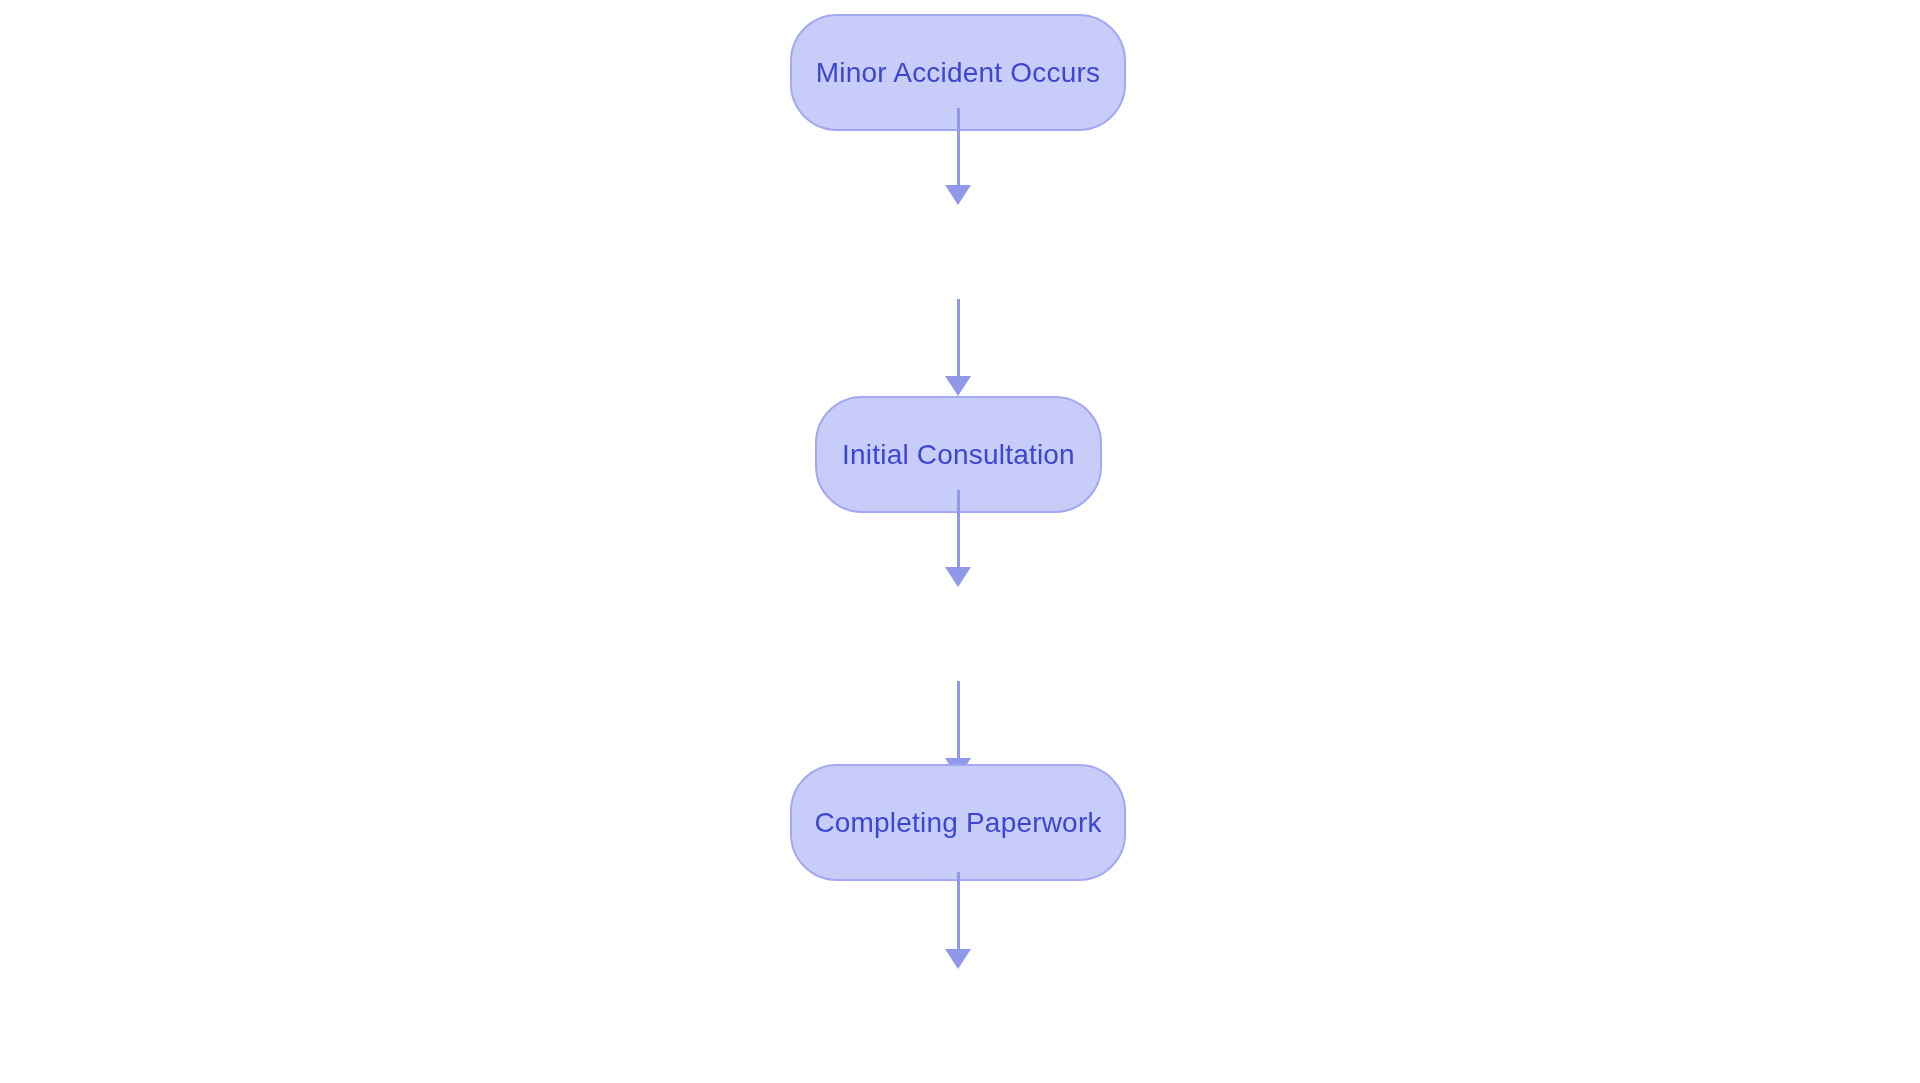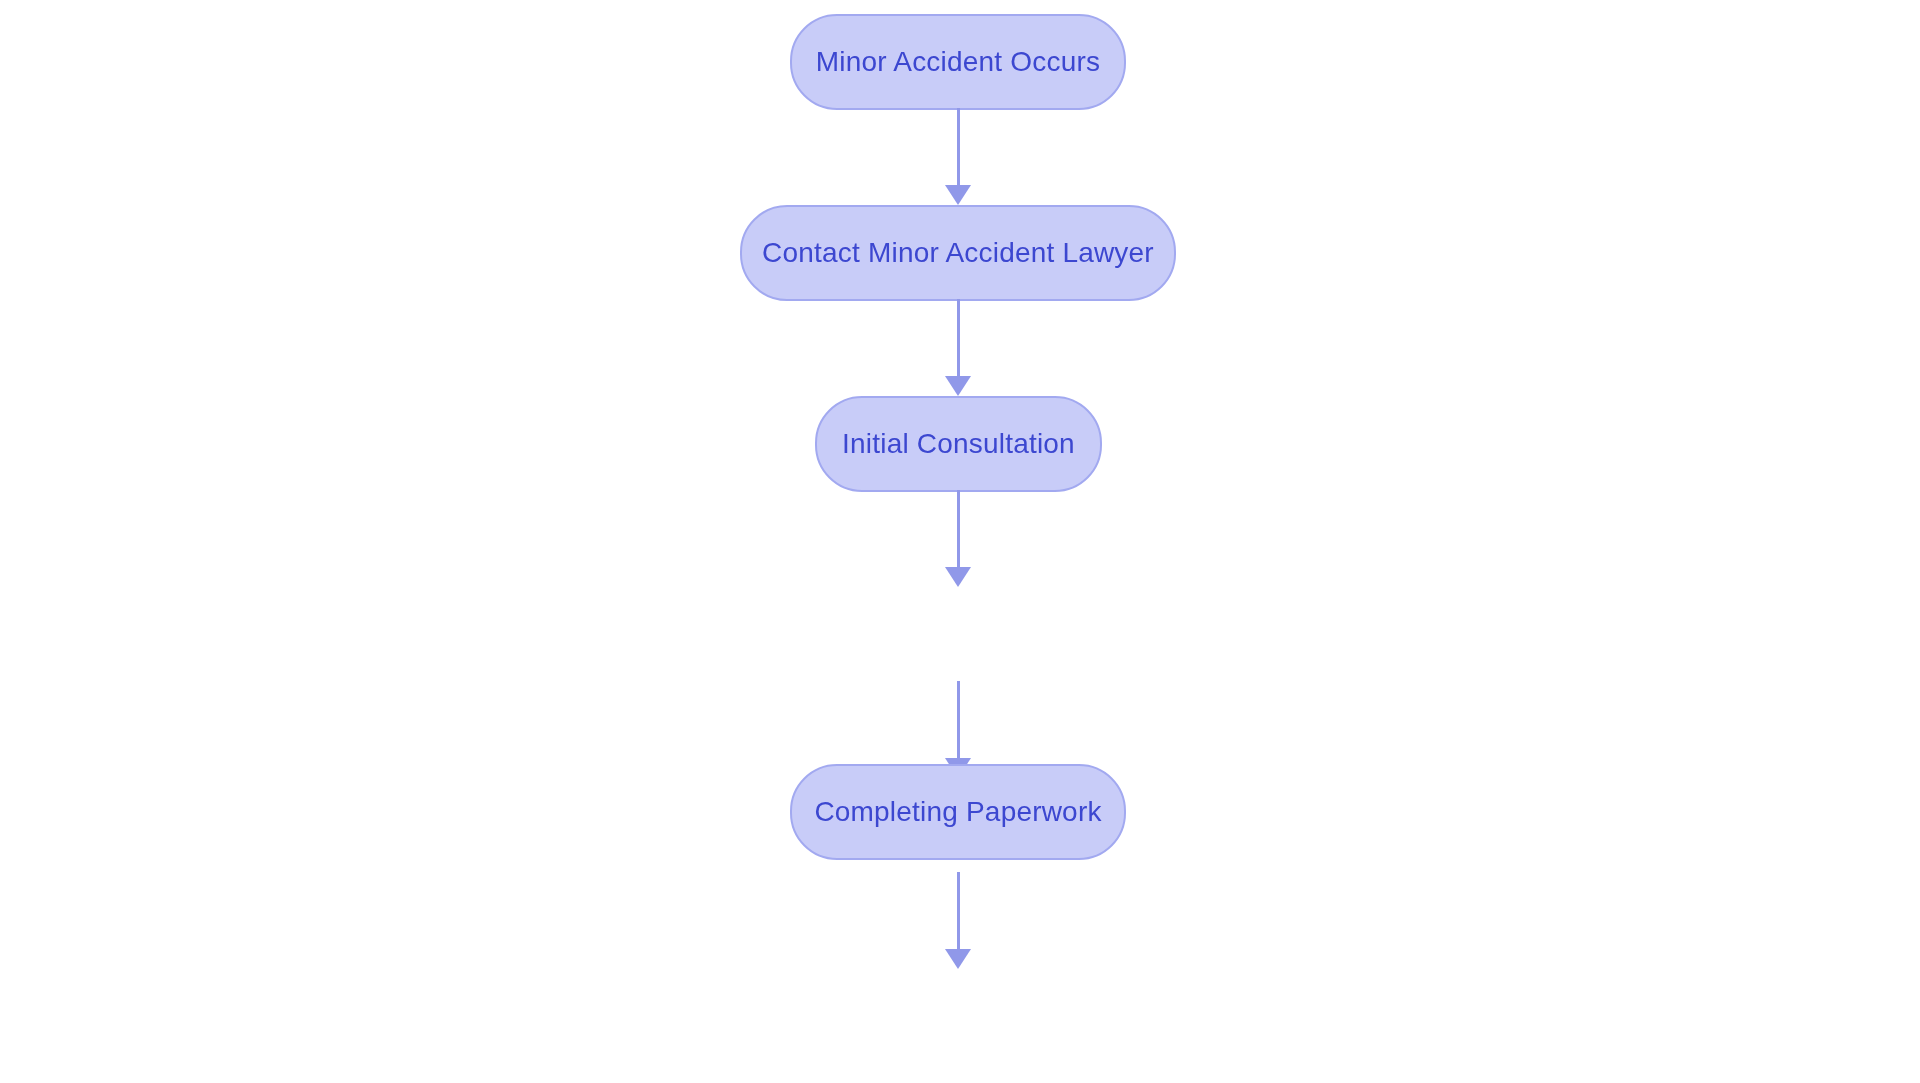--- a/index.html
+++ b/index.html
@@ -16,21 +16,21 @@
   }
   .canvas {
     position: relative;
     width: 1920px;
     height: 1083px;
     background: var(--background);
     overflow: hidden;
   }
   .flow-node {
     position: absolute;
-    height: 96px;
+    height: 117px;
     border-radius: 47px;
     background: var(--node-fill);
     border: 2px solid var(--node-border);
     display: flex;
     align-items: center;
     justify-content: center;
   }
   .node-label {
     font-size: 28px;
     letter-spacing: 0.2px;
@@ -78,23 +78,20 @@
 
   <div class="flow-node node-1">
     <span class="node-label">Minor Accident Occurs</span>
   </div>
 
   <div class="flow-arrow arrow-1" aria-hidden="true">
     <div class="arrow-line"></div>
     <div class="arrow-head"></div>
   </div>
 
-  <div class="flow-node node-2">
-    <span class="node-label">Contact Minor Accident Lawyer</span>
-  </div>
 
   <div class="flow-arrow arrow-2" aria-hidden="true">
     <div class="arrow-line"></div>
     <div class="arrow-head"></div>
   </div>
 
   <div class="flow-node node-3">
     <span class="node-label">Initial Consultation</span>
   </div>
 

